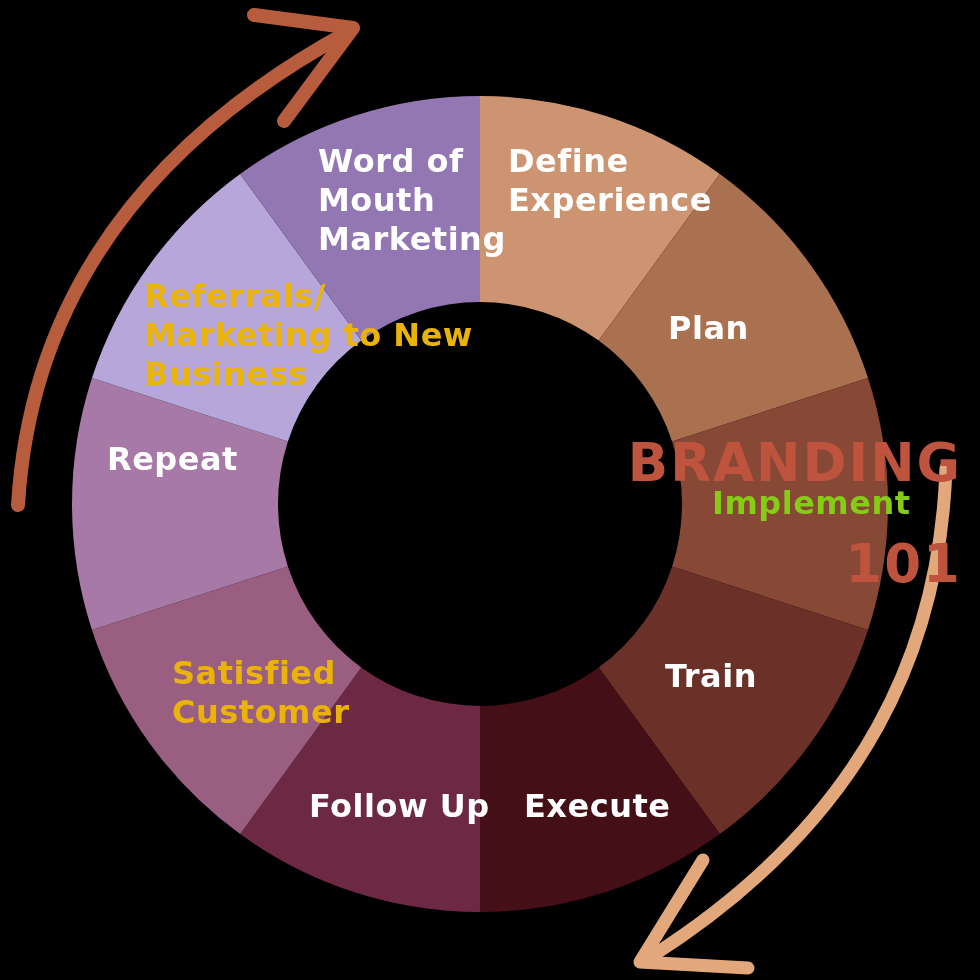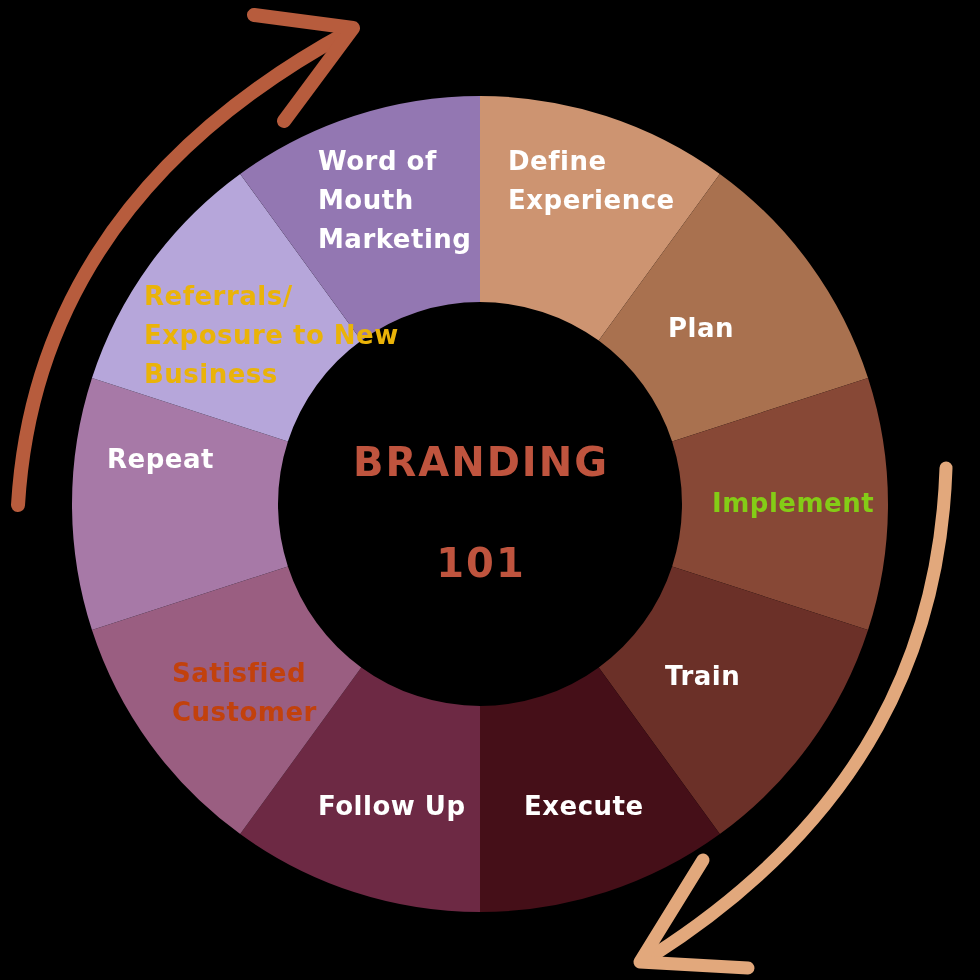--- a/index.html
+++ b/index.html
@@ -24,33 +24,33 @@
     position: absolute;
     left: 0;
     top: 0;
     width: 980px;
     height: 980px;
     pointer-events: none;
   }
   .seg-label {
     position: absolute;
     color: #ffffff;
-    font-size: 26px;
+    font-size: 32px;
     font-weight: 700;
     line-height: 39px;
     white-space: nowrap;
     letter-spacing: 0.5px;
   }
   #center-title {
     position: absolute;
     left: 0;
     top: 412px;
     width: 962px;
-    text-align: center;
-    font-size: 40px;
+    text-align: right;
+    font-size: 53px;
     font-weight: 700;
     line-height: 101px;
     letter-spacing: 2px;
   }
 </style>
 </head>
 <body>
 
 <div id="canvas" style="background: rgb(0, 0, 0);">
 
@@ -89,33 +89,33 @@
       </div>
       <div class="seg-label" style="left: 712px; top: 484px; color: #84cc16;">
         <div>Implement</div>
       </div>
       <div class="seg-label" style="left: 665px; top: 657px; color: rgb(255, 255, 255);">
         <div>Train</div>
       </div>
       <div class="seg-label" style="left: 524px; top: 787px; color: rgb(255, 255, 255);">
         <div>Execute</div>
       </div>
-      <div class="seg-label" style="left: 318px; top: 787px; color: rgb(255, 255, 255);">
+      <div class="seg-label" style="left: 309px; top: 787px; color: rgb(255, 255, 255);">
         <div>Follow Up</div>
       </div>
-      <div class="seg-label" style="left: 172px; top: 654px; color: #c2410c;">
+      <div class="seg-label" style="left: 172px; top: 654px; color: #eab308;">
         <div>Satisfied</div>
         <div>Customer</div>
       </div>
       <div class="seg-label" style="left: 107px; top: 440px; color: rgb(255, 255, 255);">
         <div>Repeat</div>
       </div>
       <div class="seg-label" style="left: 144px; top: 277px; color: #eab308;">
         <div>Referrals/</div>
-        <div>Exposure to New</div>
+        <div>Marketing to New</div>
         <div>Business</div>
       </div>
       <div class="seg-label" style="left: 318px; top: 142px; color: rgb(255, 255, 255);">
         <div>Word of</div>
         <div>Mouth</div>
         <div>Marketing</div>
       </div>
     </div>
 
   <div id="center-title" style="color: rgb(191, 84, 62);">

